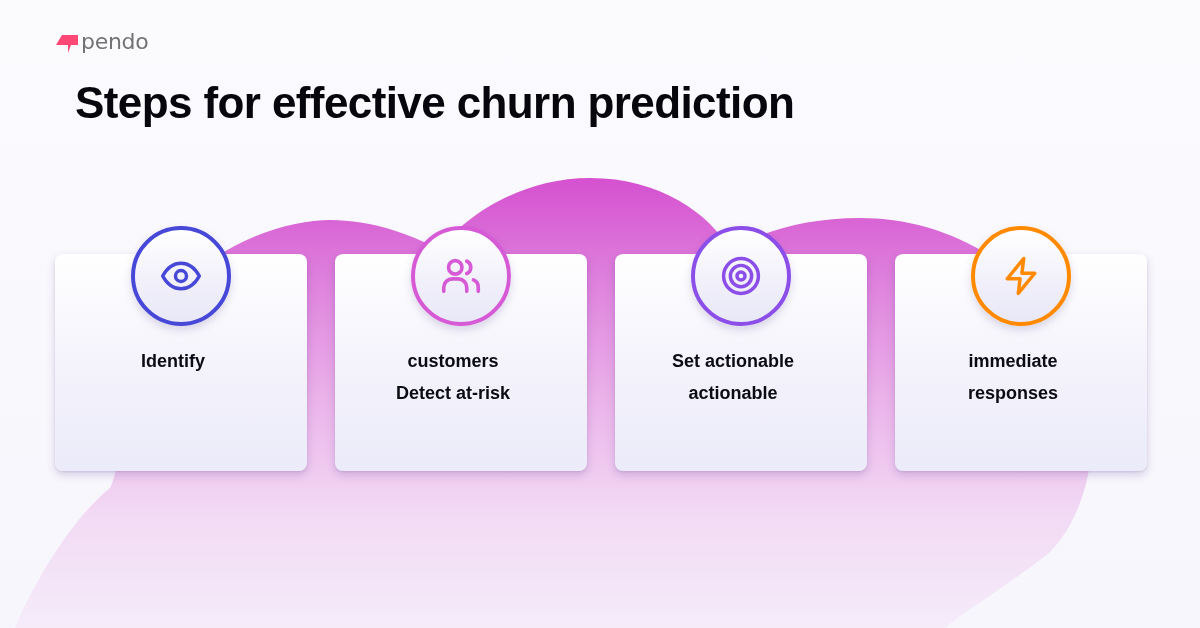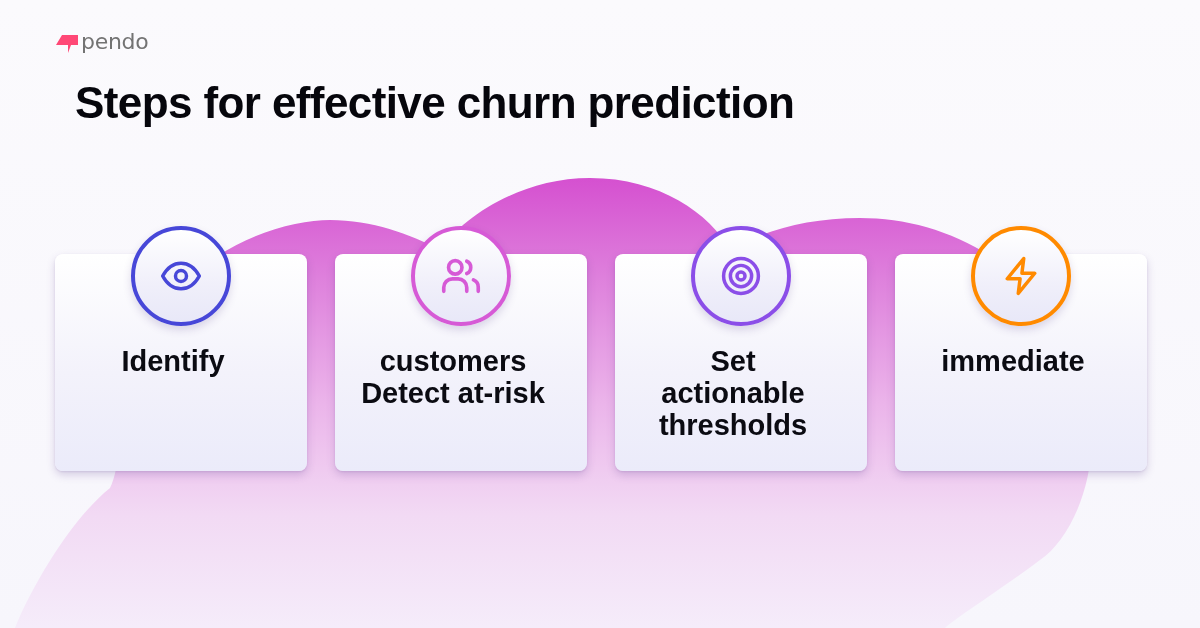--- a/index.html
+++ b/index.html
@@ -31,21 +31,21 @@
   }
   .card {
     position: absolute; top: 254px; width: 252px; height: 217px;
     border-radius: 8px;
     background: linear-gradient(180deg, #ffffff 0%, #f3f2fb 55%, #ebebfa 100%);
     box-shadow: 0 4px 8px rgba(90, 60, 140, 0.22), 0 1px 2px rgba(90,60,140,0.12);
   }
   .card-text {
     position: absolute; left: 0; right: 16px; top: 91px;
     text-align: center;
-    font-size: 29px; font-weight: 700; line-height: 32px;
+    font-size: 18px; font-weight: 700; line-height: 32px;
     color: #0b0b12; padding: 0 20px;
   }
   .badge {
     position: absolute; width: 100px; height: 100px; border-radius: 50%;
     top: 226px;
     background: linear-gradient(180deg, #ffffff 0%, #f0effa 60%, #e8e8f8 100%);
     border: 4.5px solid #4747d8;
     display: flex; align-items: center; justify-content: center;
     box-shadow: 0 4px 8px rgba(70, 50, 130, 0.18);
   }
@@ -98,26 +98,27 @@
 </div>
 <div class="card" style="left:335px">
   <div class="card-text">
     <div>customers</div>
     <div>Detect at-risk</div>
   </div>
 </div>
 <div class="card" style="left:615px">
   <div class="card-text">
     <div>Set actionable</div>
-    <div>thresholds</div>
+    <div>actionable</div>
   </div>
 </div>
 <div class="card" style="left:895px">
   <div class="card-text">
     <div>immediate</div>
+    <div>responses</div>
   </div>
 </div>
 
 <div class="badge" style="left:131px; border-color:#4747d8">
   <svg width="44" height="44" viewBox="0 0 24 24" fill="none" stroke="#4747d8" stroke-width="1.9" stroke-linecap="round" stroke-linejoin="round">
     <path d="M2 12 C 5 6.5, 8.5 5, 12 5 C 15.5 5, 19 6.5, 22 12 C 19 17.5, 15.5 19, 12 19 C 8.5 19, 5 17.5, 2 12 Z"></path>
     <circle cx="12" cy="12" r="3"></circle>
   </svg>
 </div>
 <div class="badge" style="left:411px; border-color:#d65ad6">

